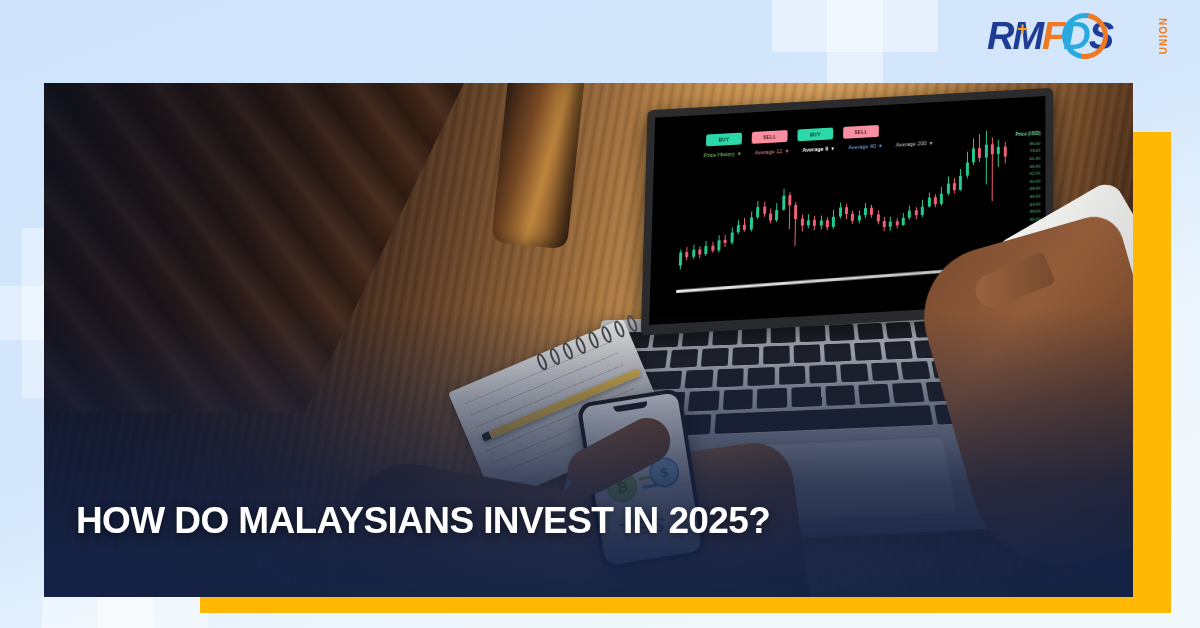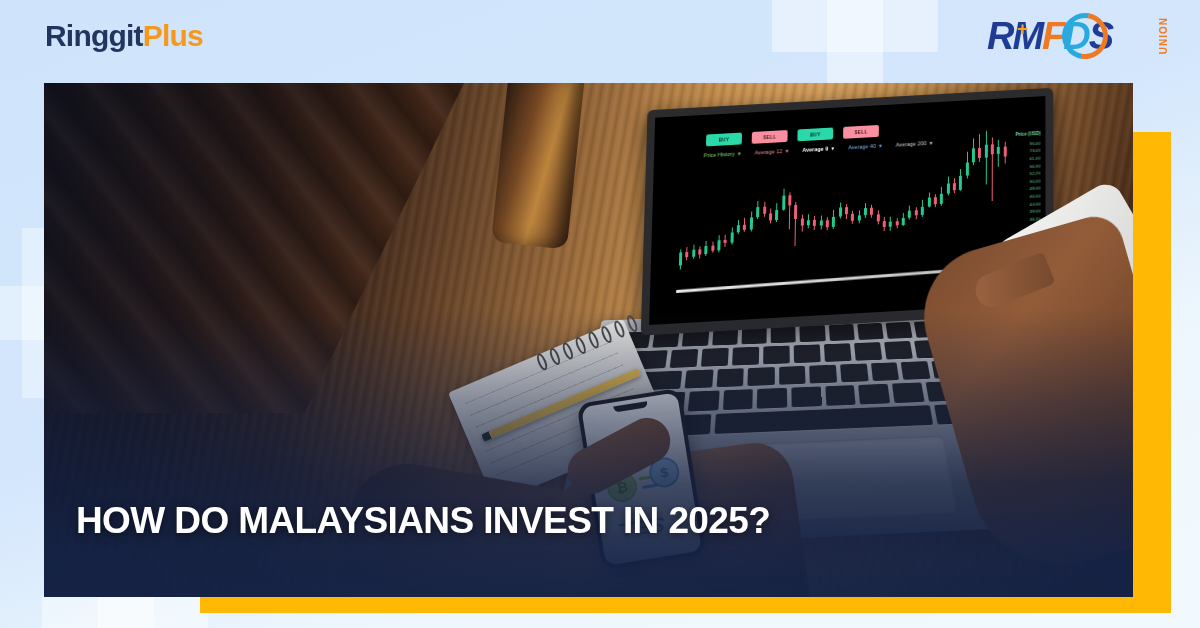--- a/index.html
+++ b/index.html
@@ -588,23 +588,20 @@
   </div>
   <div class="plus dim" id="plus-left">
     <div class="bar-v"></div>
       <div class="bar-h"></div>
   </div>
   <div class="plus" id="plus-bottom">
     <div class="bar-v"></div>
       <div class="bar-h"></div>
   </div>
 
-  <div id="brand-logo">
-    <span class="word-ringgit">Ringgit</span><span class="word-plus">Plus</span>
-  </div>
 
   <div id="partner-logo">
     <div class="pl-text">
       <span class="c-m">RM</span><span class="c-f">F</span><span class="c-d">D</span><span class="c-s">S</span>
     </div>
     <div class="pl-plus">+</div>
     <div class="pl-ring"></div>
     <div class="pl-union">UNION</div>
   </div>
 

